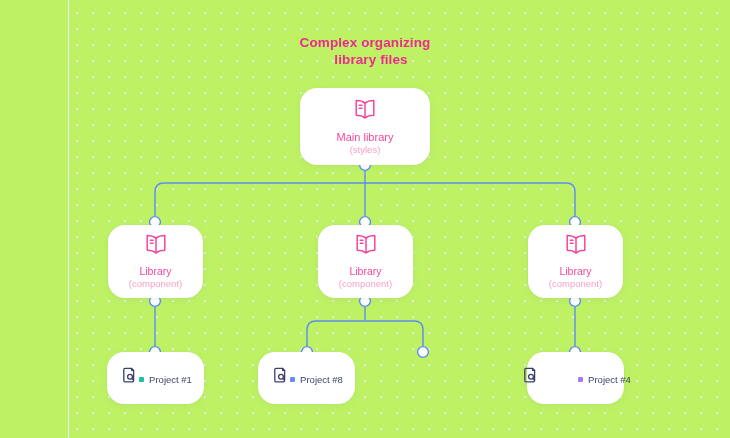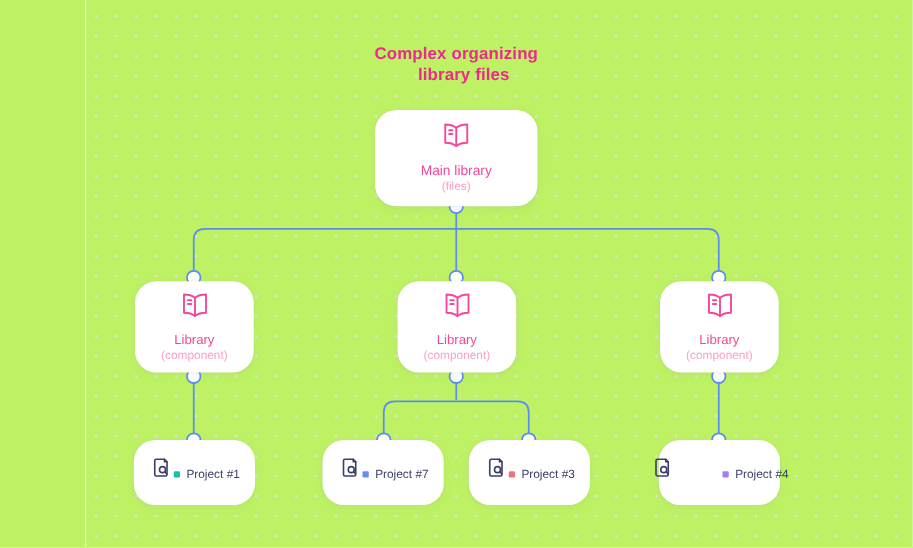--- a/index.html
+++ b/index.html
@@ -179,21 +179,21 @@
     <span class="icon-book">
       <svg width="26" height="23" viewBox="0 0 26 23" fill="none" stroke="#f4479b" stroke-width="1.5" stroke-linecap="round" stroke-linejoin="round">
         <path d="M13,5.2 C10.6,3.3 7.7,2.6 4.2,2.6 L4.2,17.2 C7.7,17.2 10.6,17.9 13,19.8"></path>
         <path d="M13,5.2 C15.4,3.3 18.3,2.6 21.8,2.6 L21.8,17.2 C18.3,17.2 15.4,17.9 13,19.8"></path>
         <path d="M13,5.4 L13,19.6"></path>
         <path d="M7.3,7.2 L10,7.2"></path>
         <path d="M7.3,10.2 L10,10.2"></path>
       </svg>
     </span>
     <span class="lib-label main" style="margin-top:6px;">Main library</span>
-    <span class="lib-sub">(files)</span>
+    <span class="lib-sub">(styles)</span>
   </div>
 
   <div class="card card-lib" style="left:108px; top:225px; width:95px; height:73px;">
     <span class="icon-book">
       <svg width="26" height="23" viewBox="0 0 26 23" fill="none" stroke="#f4479b" stroke-width="1.5" stroke-linecap="round" stroke-linejoin="round">
         <path d="M13,5.2 C10.6,3.3 7.7,2.6 4.2,2.6 L4.2,17.2 C7.7,17.2 10.6,17.9 13,19.8"></path>
         <path d="M13,5.2 C15.4,3.3 18.3,2.6 21.8,2.6 L21.8,17.2 C18.3,17.2 15.4,17.9 13,19.8"></path>
         <path d="M13,5.4 L13,19.6"></path>
         <path d="M7.3,7.2 L10,7.2"></path>
         <path d="M7.3,10.2 L10,10.2"></path>
@@ -250,38 +250,24 @@
     <span class="icon-doc">
       <svg width="20" height="21" viewBox="0 0 20 21" fill="none" stroke="#3b3f6b" stroke-width="1.3" stroke-linecap="round" stroke-linejoin="round">
         <path d="M12.6,2.4 L6.0,2.4 C5.3,2.4 4.8,2.9 4.8,3.6 L4.8,14.6 C4.8,15.3 5.3,15.8 6.0,15.8 L13.4,15.8 C14.1,15.8 14.6,15.3 14.6,14.6 L14.6,4.4 Z"></path>
         <path d="M12.6,2.4 L12.6,4.4 L14.6,4.4"></path>
         <circle cx="11.0" cy="10.7" r="2.4"></circle>
         <path d="M12.9,12.5 L14.3,14.0"></path>
       </svg>
     </span>
     <span class="proj-row">
       <span class="proj-dot" style="background:#6c8bf0;"></span>
-      <span class="proj-label">Project #7</span>
-    </span>
-  </div>
-
-  <div class="card card-proj" style="left:375px; top:352px;">
-    <span class="icon-doc">
-      <svg width="20" height="21" viewBox="0 0 20 21" fill="none" stroke="#3b3f6b" stroke-width="1.3" stroke-linecap="round" stroke-linejoin="round">
-        <path d="M12.6,2.4 L6.0,2.4 C5.3,2.4 4.8,2.9 4.8,3.6 L4.8,14.6 C4.8,15.3 5.3,15.8 6.0,15.8 L13.4,15.8 C14.1,15.8 14.6,15.3 14.6,14.6 L14.6,4.4 Z"></path>
-        <path d="M12.6,2.4 L12.6,4.4 L14.6,4.4"></path>
-        <circle cx="11.0" cy="10.7" r="2.4"></circle>
-        <path d="M12.9,12.5 L14.3,14.0"></path>
-      </svg>
-    </span>
-    <span class="proj-row">
-      <span class="proj-dot" style="background:#f0727c;"></span>
-      <span class="proj-label">Project #3</span>
-    </span>
-  </div>
+      <span class="proj-label">Project #8</span>
+    </span>
+  </div>
+
 
   <div class="card card-proj" style="left:527px; top:352px;gap:38px;">
     <span class="icon-doc">
       <svg width="20" height="21" viewBox="0 0 20 21" fill="none" stroke="#3b3f6b" stroke-width="1.3" stroke-linecap="round" stroke-linejoin="round">
         <path d="M12.6,2.4 L6.0,2.4 C5.3,2.4 4.8,2.9 4.8,3.6 L4.8,14.6 C4.8,15.3 5.3,15.8 6.0,15.8 L13.4,15.8 C14.1,15.8 14.6,15.3 14.6,14.6 L14.6,4.4 Z"></path>
         <path d="M12.6,2.4 L12.6,4.4 L14.6,4.4"></path>
         <circle cx="11.0" cy="10.7" r="2.4"></circle>
         <path d="M12.9,12.5 L14.3,14.0"></path>
       </svg>
     </span>

